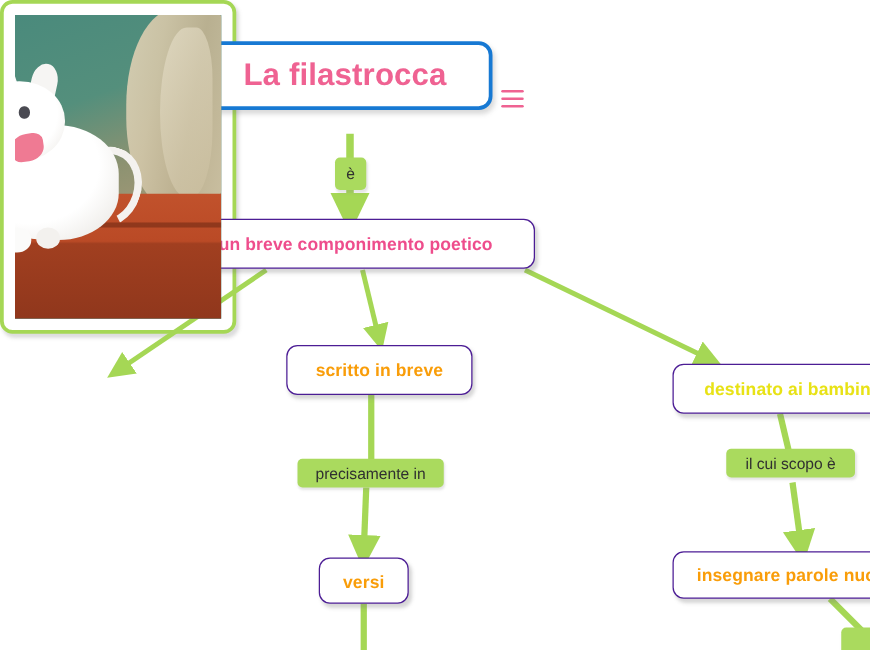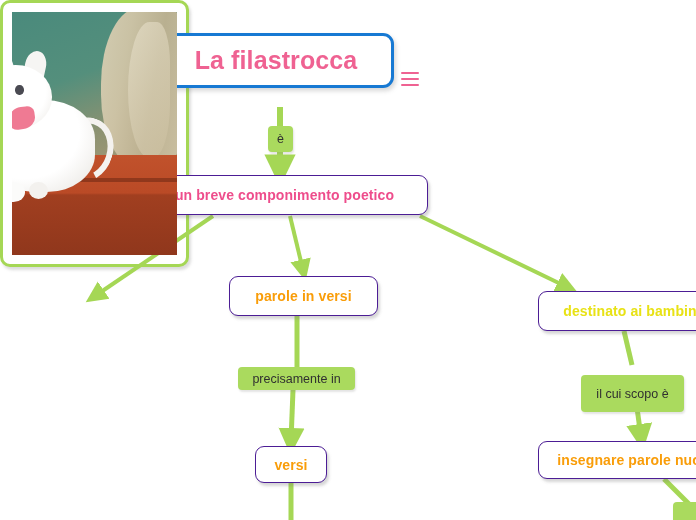--- a/index.html
+++ b/index.html
@@ -290,23 +290,23 @@
   }
   #label-precisamente {
     left: 238px;
     top: 367px;
     width: 117px;
     height: 23px;
     justify-content: center;
   }
   #label-scopo {
     left: 581px;
-    top: 375px;
+    top: 359px;
     width: 103px;
-    height: 37px;
+    height: 23px;
   }
   #label-corner {
     left: 673px;
     top: 502px;
     width: 34px;
     height: 24px;
     border-radius: 4px;
     justify-content: flex-start;
     overflow: hidden;
   }
@@ -378,21 +378,21 @@
 
   <div class="edge-label" id="label-e">
     <span>è</span>
   </div>
 
   <div class="node" id="node-poetico">
     <span class="node-text">un breve componimento poetico</span>
   </div>
 
   <div class="node" id="node-versi">
-    <span class="node-text">parole in versi</span>
+    <span class="node-text">scritto in breve</span>
   </div>
 
   <div class="node" id="node-destinato">
     <span class="node-text">destinato ai bambini</span>
   </div>
 
   <div id="node-image">
     <div class="pic">
       <div class="bg-wall"></div>
       <div class="curtain"></div>

